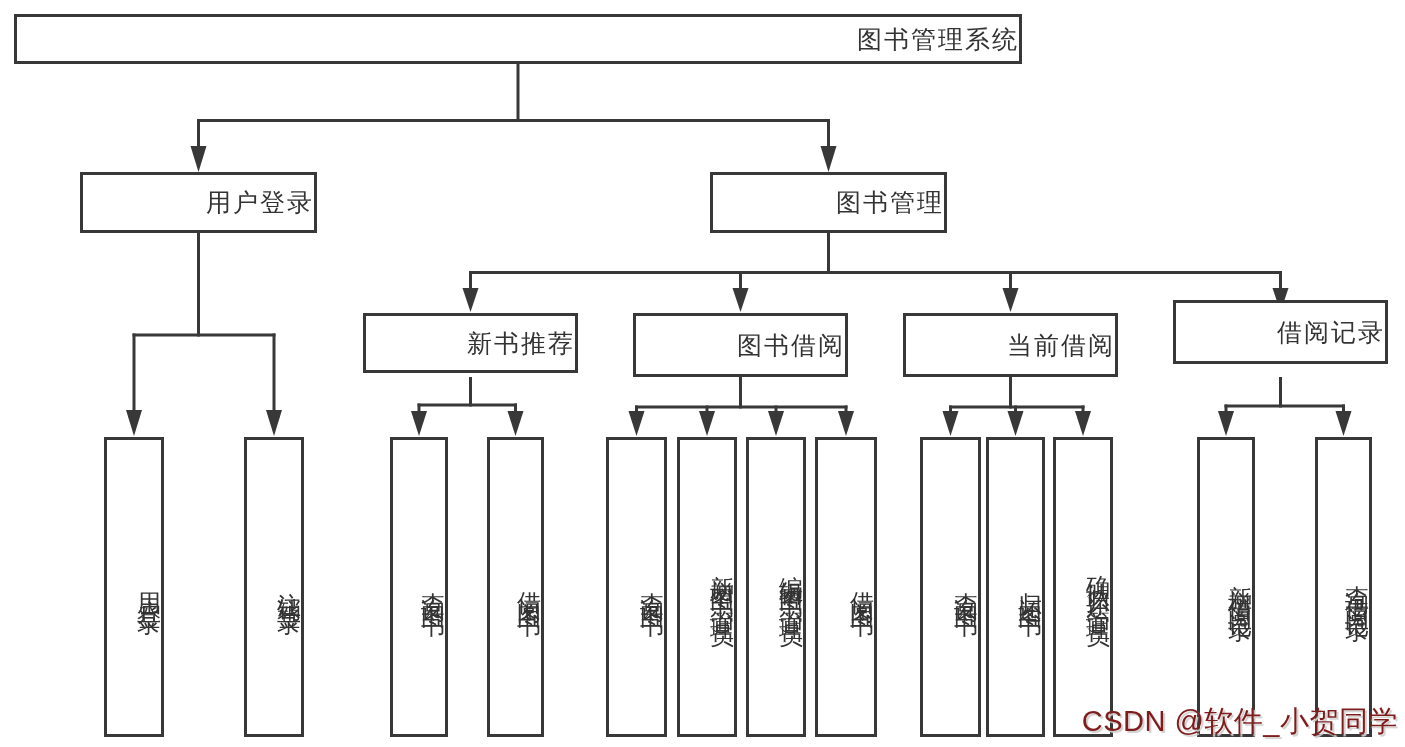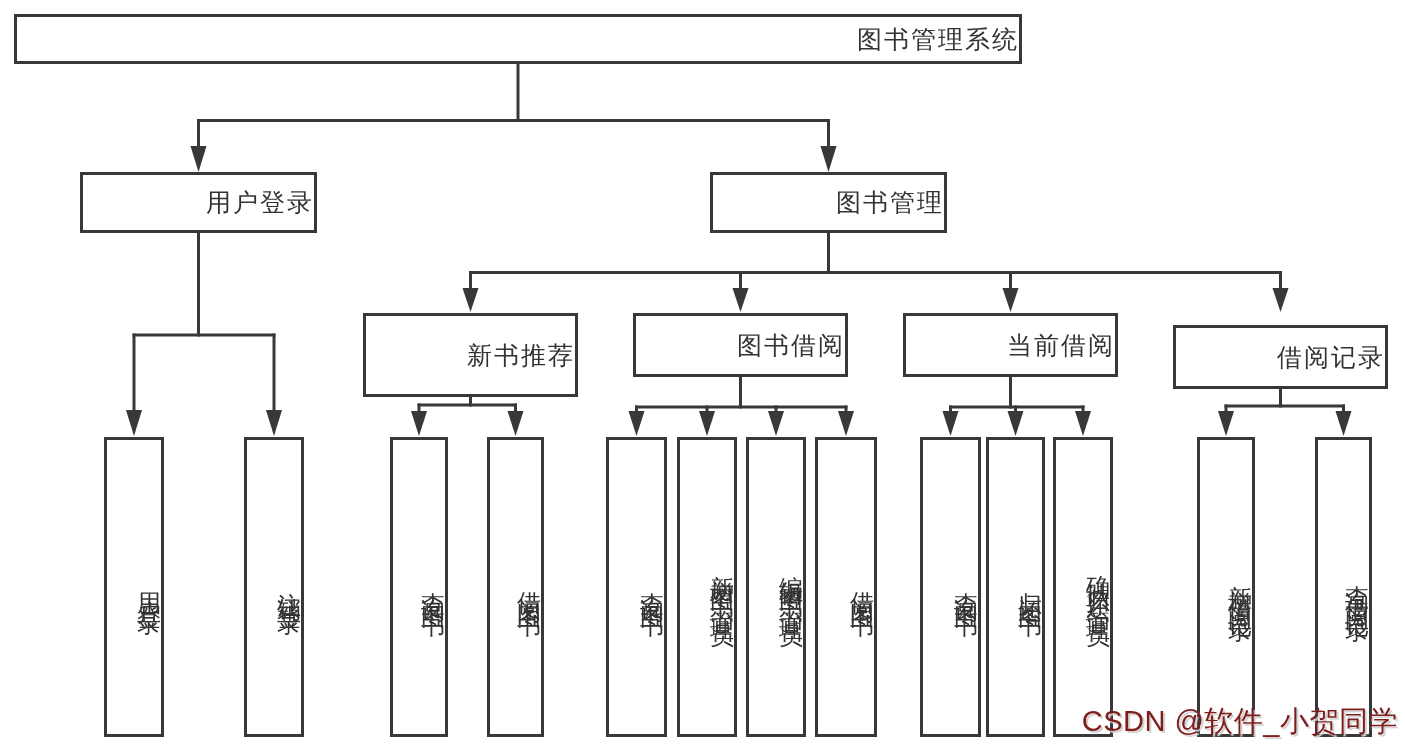--- a/index.html
+++ b/index.html
@@ -139,30 +139,30 @@
     <span class="lbl">图书管理系统</span>
   </div>
 
   <div class="node lvl-h" style="left:80px;top:172px;width:237px;height:61px">
     <span class="lbl">用户登录</span>
   </div>
   <div class="node lvl-h" style="left:710px;top:172px;width:237px;height:61px">
     <span class="lbl">图书管理</span>
   </div>
 
-  <div class="node lvl-h" style="left:363px;top:313px;width:215px;height:84px">
+  <div class="node lvl-h" style="left:363px;top:313px;width:215px;height:60px">
     <span class="lbl">新书推荐</span>
   </div>
   <div class="node lvl-h" style="left:903px;top:313px;width:215px;height:64px">
     <span class="lbl">当前借阅</span>
   </div>
   <div class="node lvl-h" style="left:633px;top:313px;width:215px;height:64px">
     <span class="lbl">图书借阅</span>
   </div>
-  <div class="node lvl-h" style="left:1173px;top:325px;width:215px;height:64px">
+  <div class="node lvl-h" style="left:1173px;top:300px;width:215px;height:64px">
     <span class="lbl">借阅记录</span>
   </div>
 
   <div class="node lvl-v" style="left:104px;top:437px;width:60px;height:300px">
     <span class="lbl">用户登录</span>
   </div>
   <div class="node lvl-v" style="left:244px;top:437px;width:60px;height:300px">
     <span class="lbl">注销登录</span>
   </div>
 

